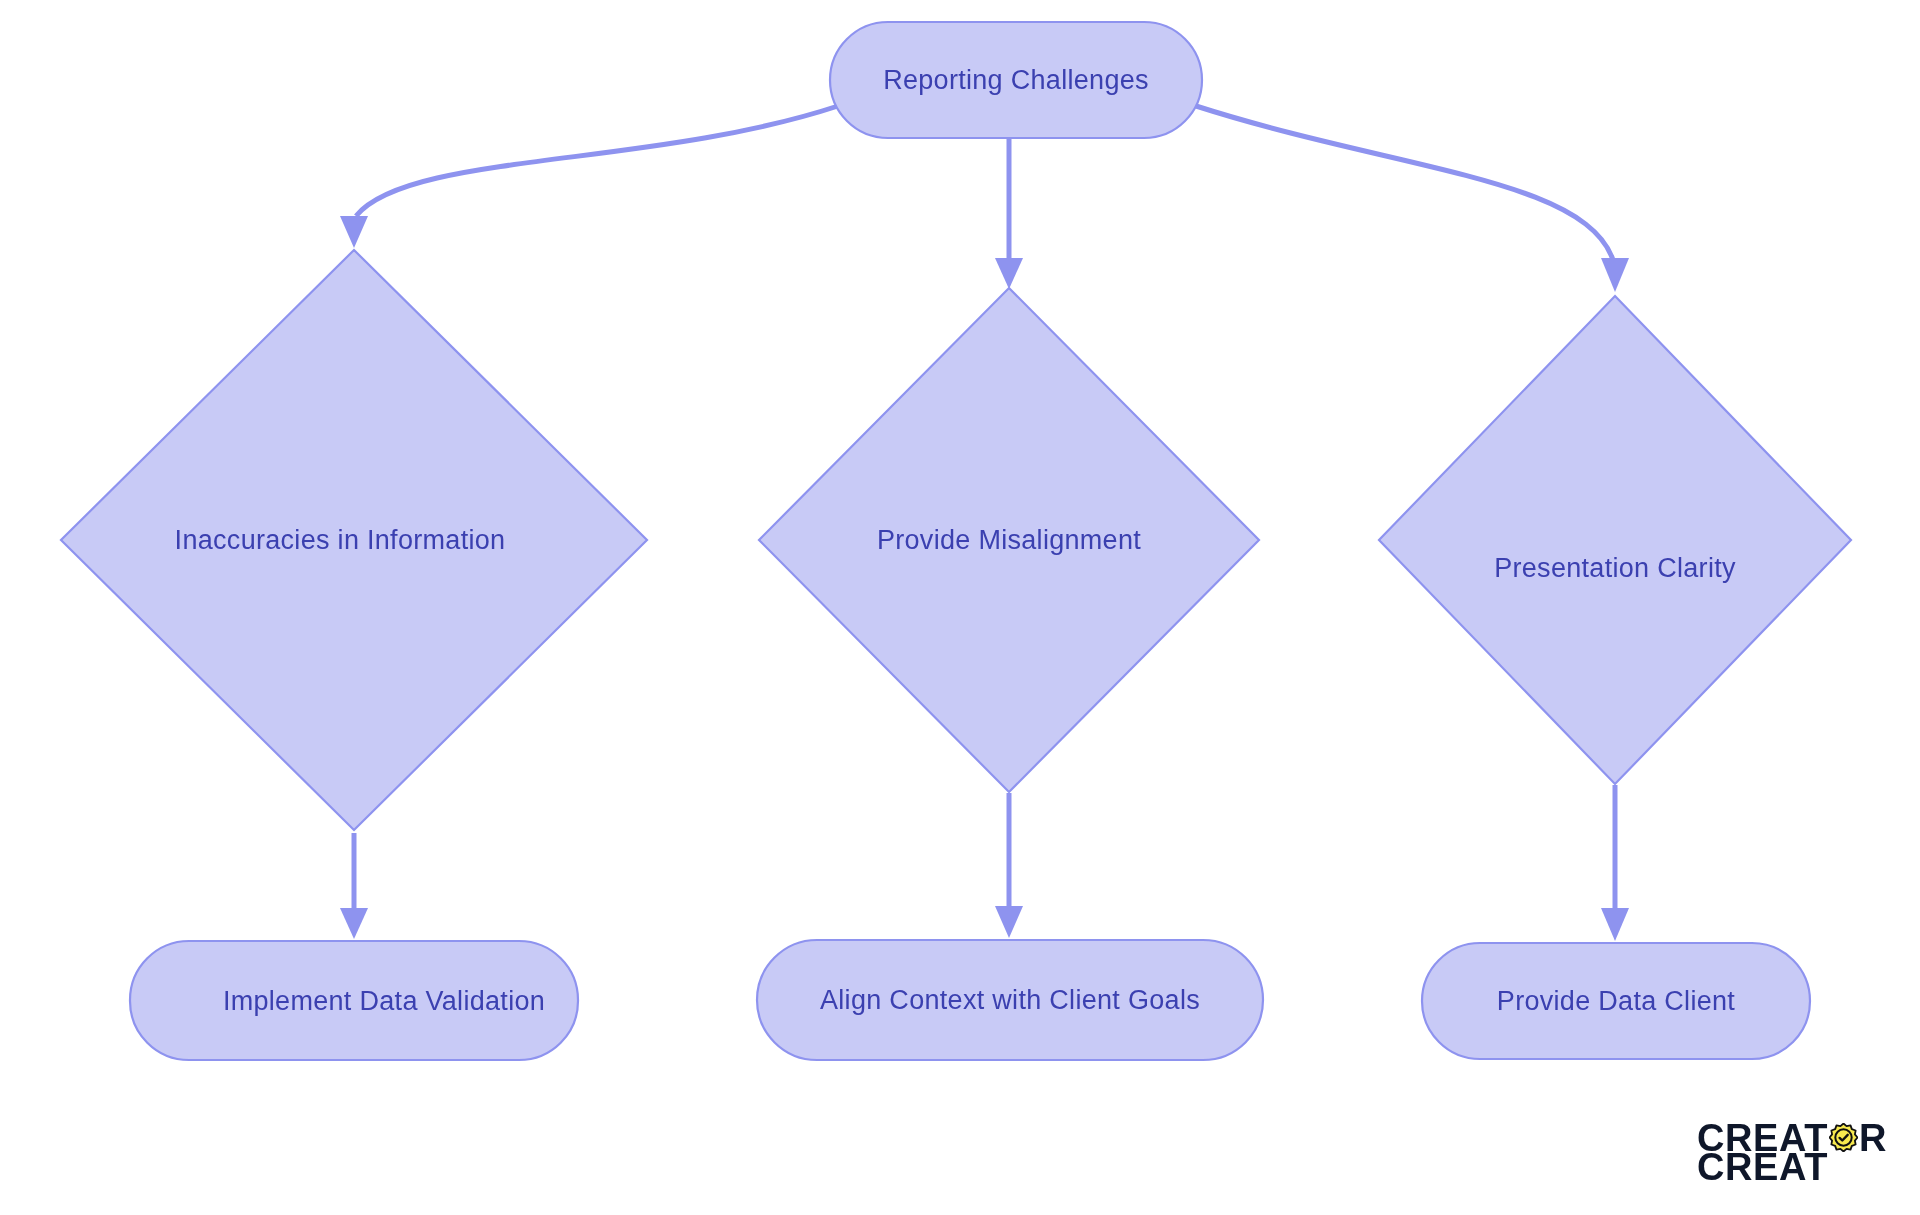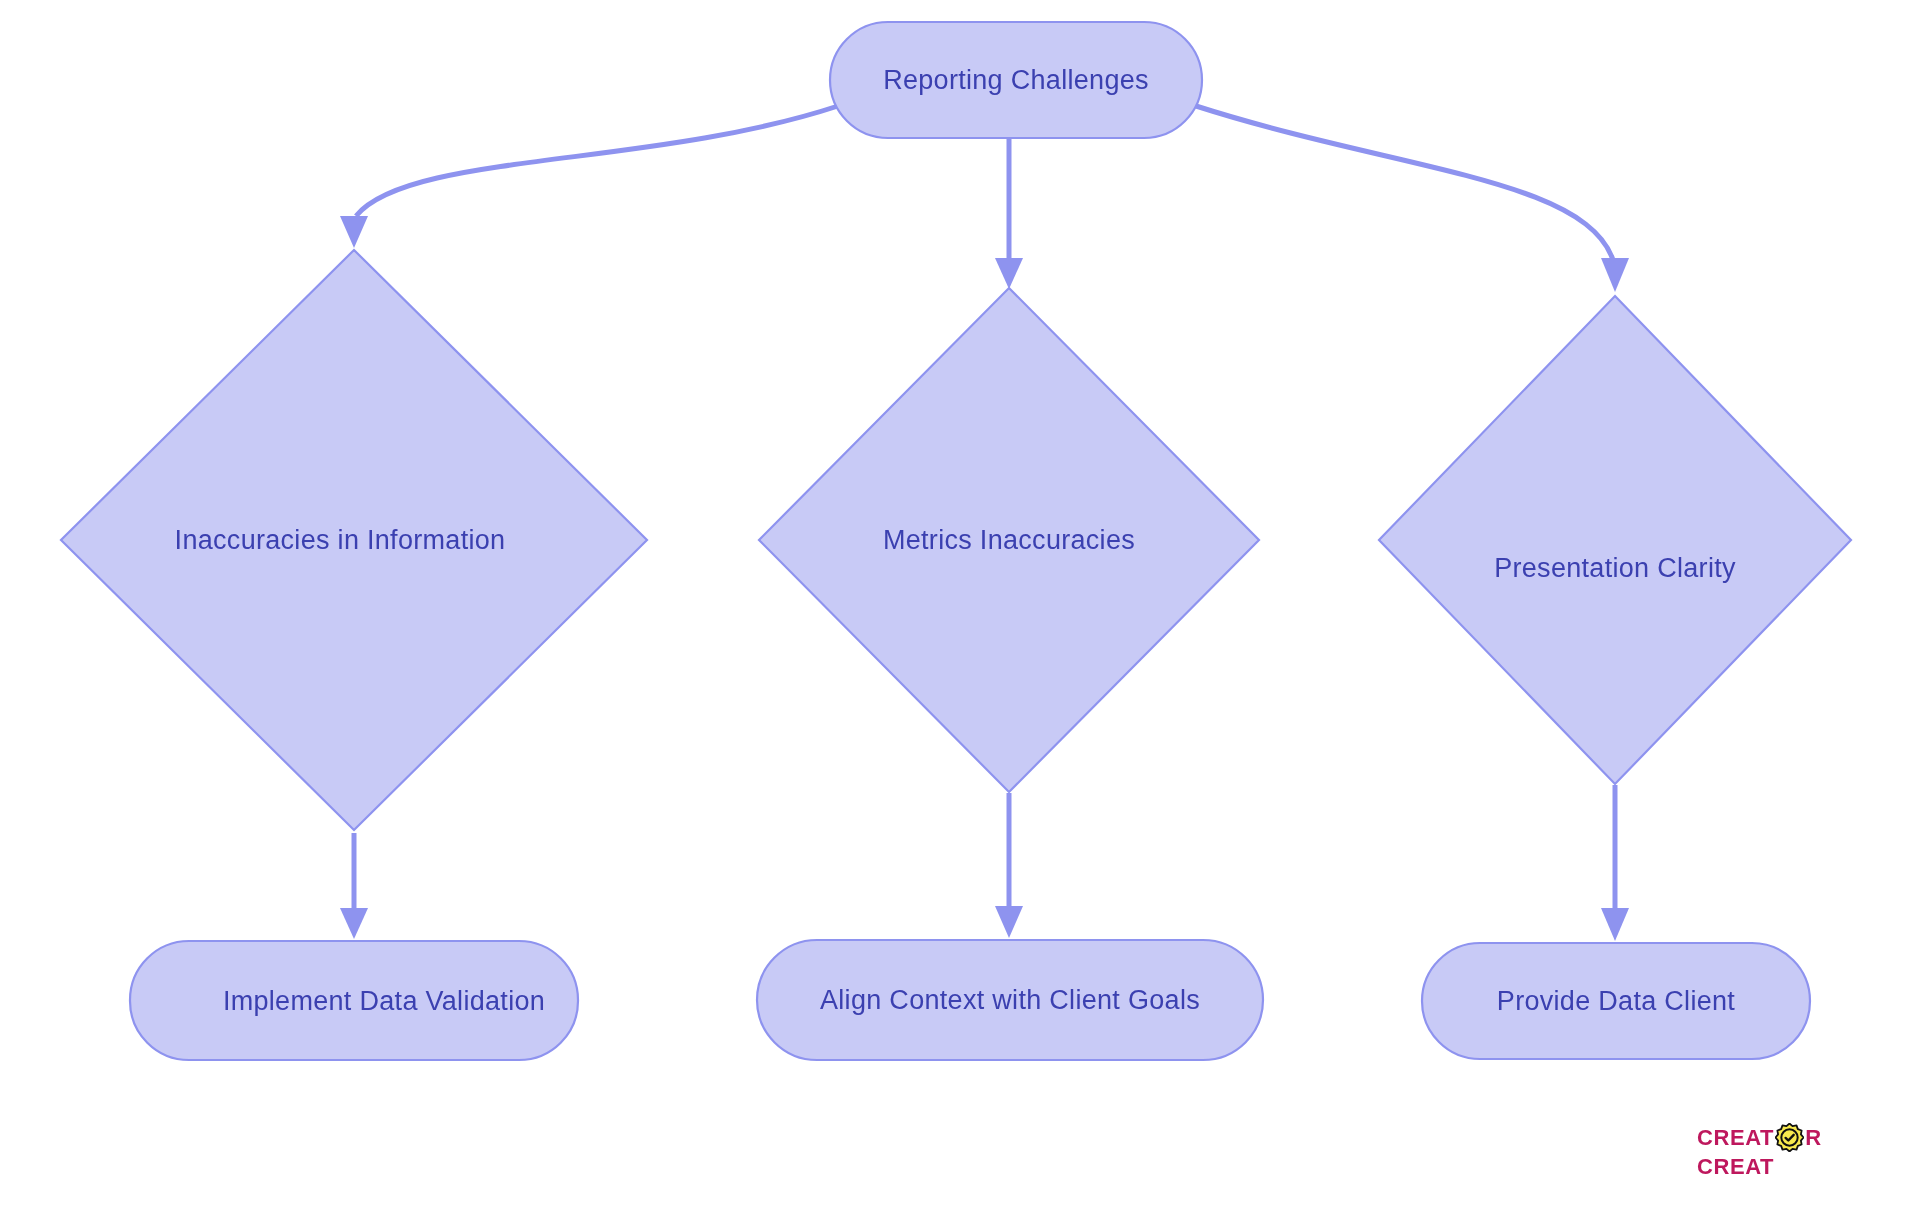--- a/index.html
+++ b/index.html
@@ -21,23 +21,23 @@
     white-space: nowrap;
     color: #3b40b0;
     font-size: 27px;
     letter-spacing: 0.3px;
     text-align: center;
   }
   .watermark {
     position: absolute;
     left: 1697px;
     top: 1123px;
-    color: #be185d;
+    color: #0f172a;
     font-weight: bold;
-    font-size: 22px;
+    font-size: 38px;
     letter-spacing: 0.6px;
     line-height: 28px;
   }
   .brand-row { display: flex; align-items: center; height: 29px; }
   .badge-wrap { display: inline-flex; margin: 0 1px; }
 </style>
 </head>
 <body>
 
 <div class="canvas">
@@ -69,21 +69,21 @@
     <polygon class="node-shape" points="1615,296 1851,540 1615,784 1379,540"></polygon>
 
     <rect class="node-shape" x="130" y="941" width="448" height="119" rx="59" ry="59"></rect>
     <rect class="node-shape" x="757" y="940" width="506" height="120" rx="60" ry="60"></rect>
     <rect class="node-shape" x="1422" y="943" width="388" height="116" rx="58" ry="58"></rect>
   </svg>
 
   <div class="node-label" style="left:1016px; top:80px;">Reporting Challenges</div>
 
   <div class="node-label" style="left:340px; top:540px;">Inaccuracies in Information</div>
-  <div class="node-label" style="left:1009px; top:540px;">Metrics Inaccuracies</div>
+  <div class="node-label" style="left:1009px; top:540px;">Provide Misalignment</div>
   <div class="node-label" style="left:1615px; top:540px;margin-top:28px;">Presentation Clarity</div>
 
   <div class="node-label" style="left:354px; top:1001px;margin-left:30px;">Implement Data Validation</div>
   <div class="node-label" style="left:1010px; top:1000px;">Align Context with Client Goals</div>
   <div class="node-label" style="left:1616px; top:1001px;">Provide Data Client</div>
 
   <div class="watermark">
     <div class="brand-row">
       <span>CREAT</span>
       <span class="badge-wrap">

